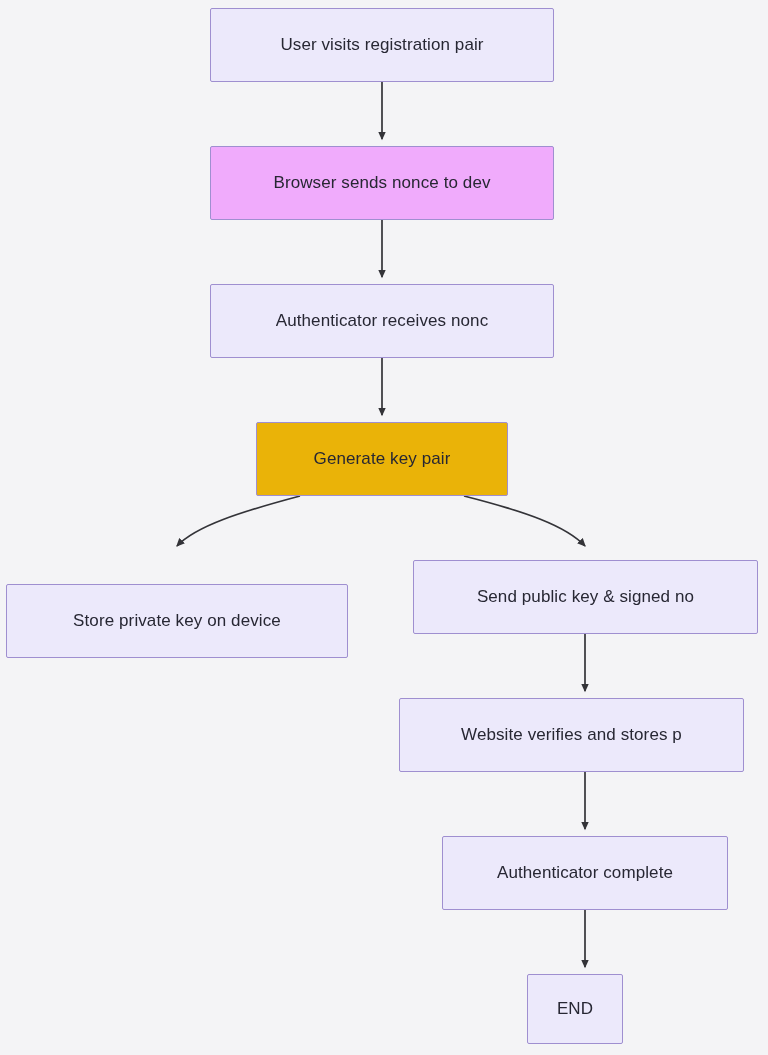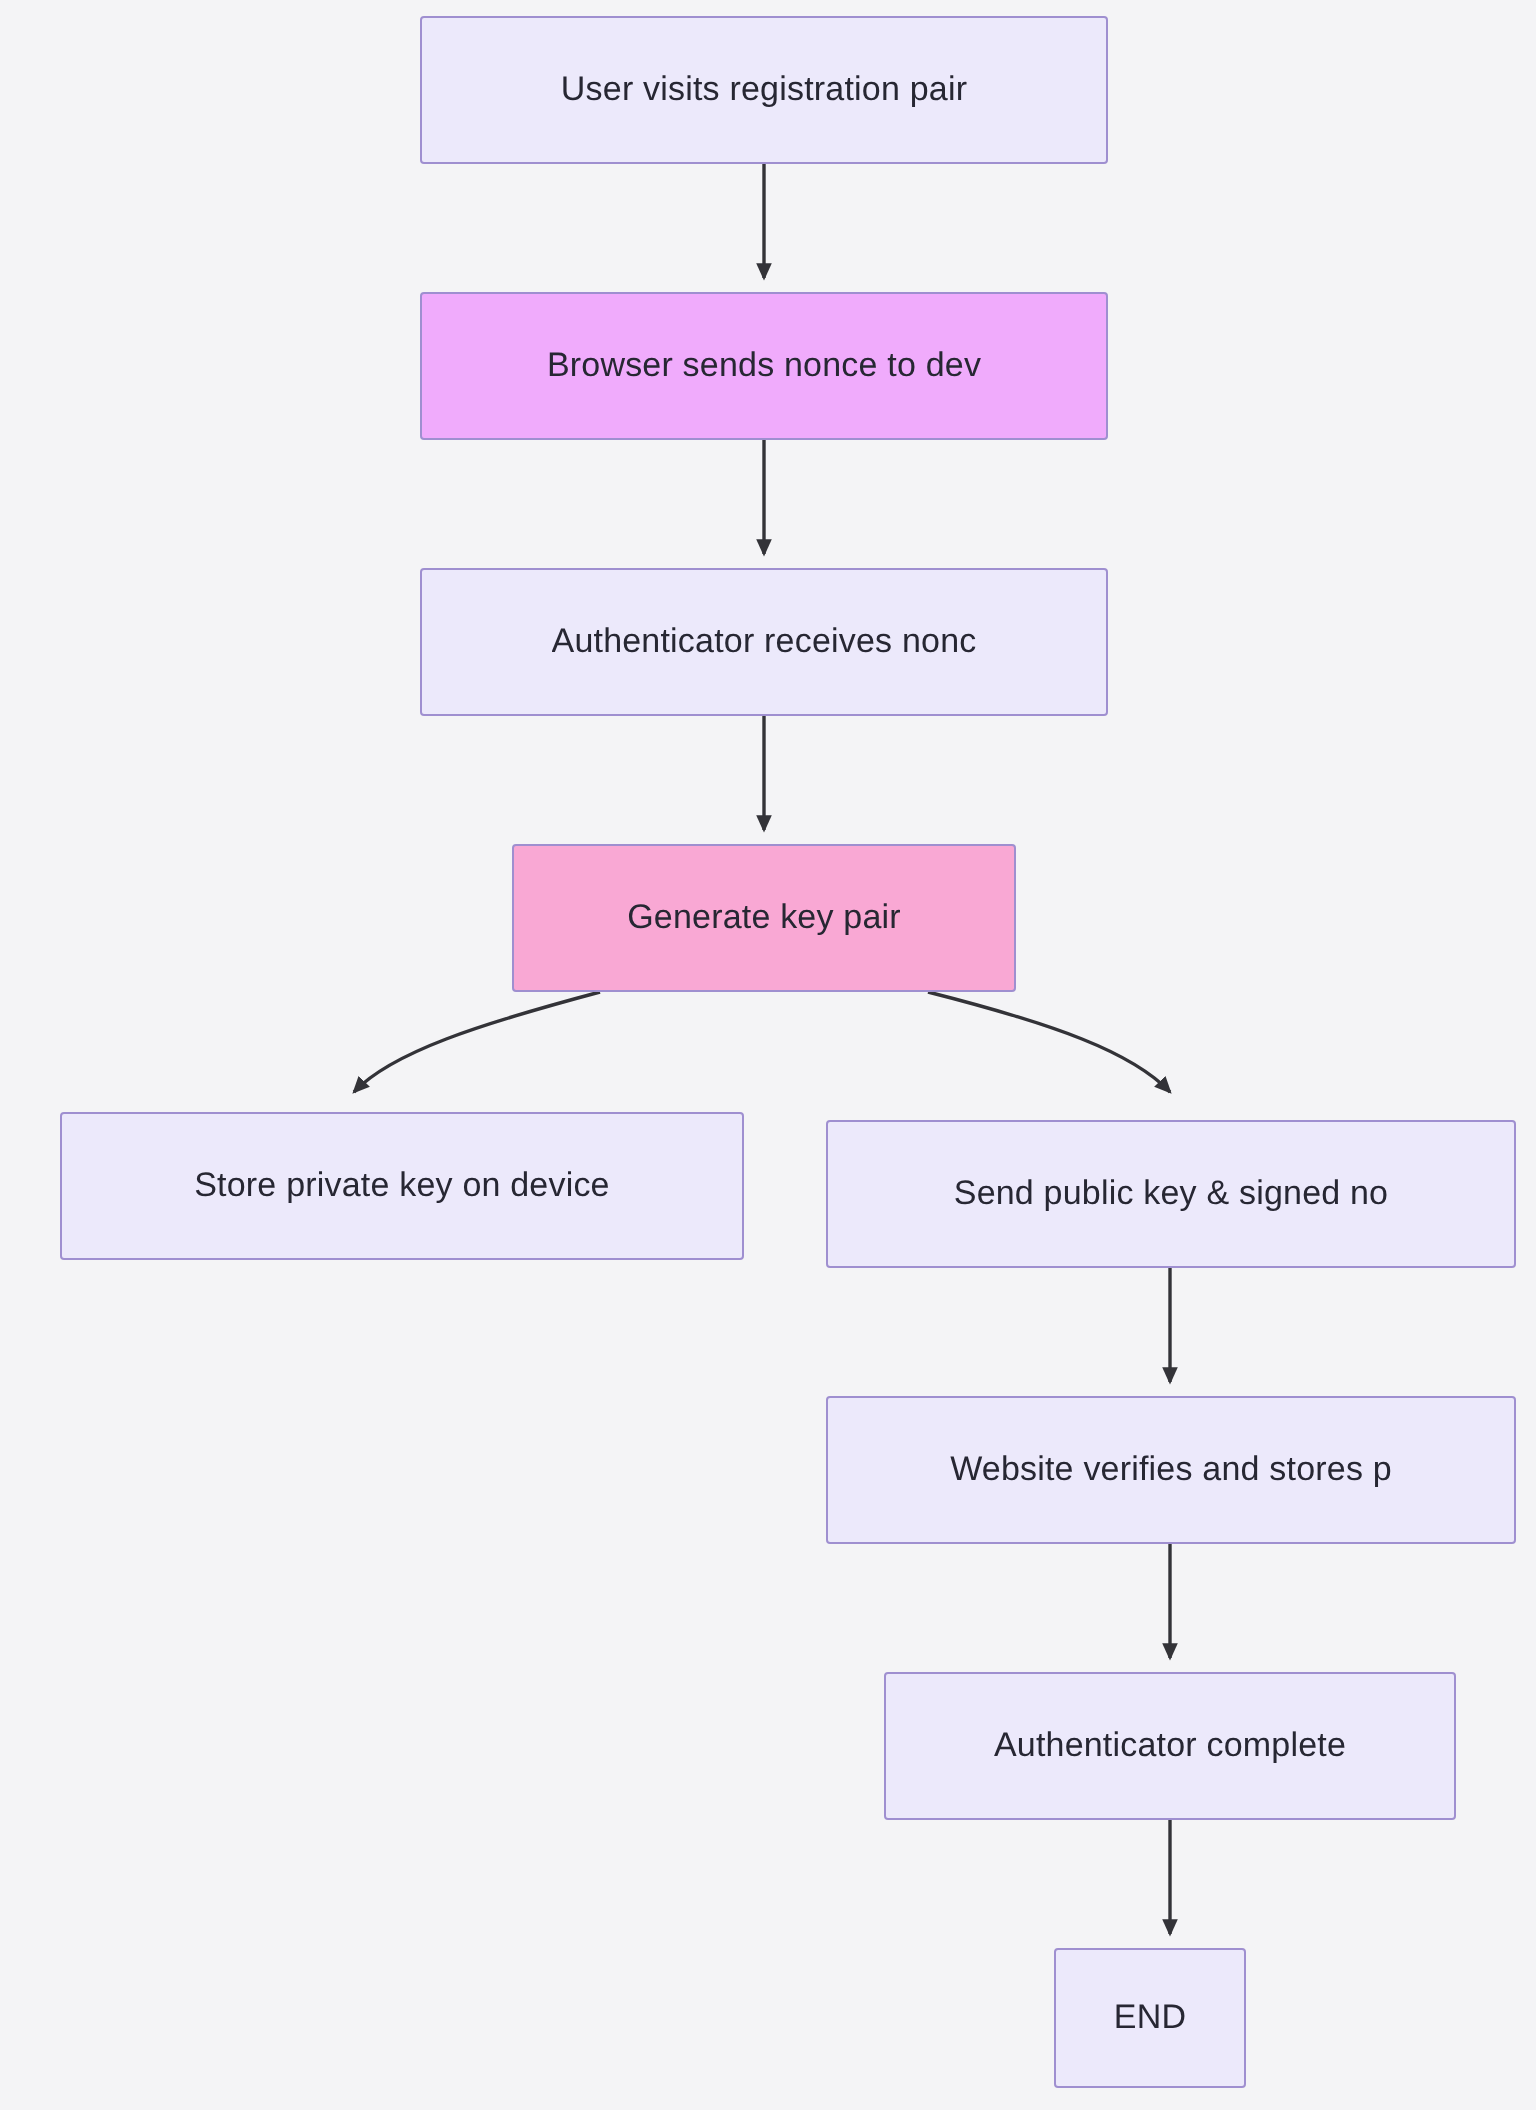--- a/index.html
+++ b/index.html
@@ -75,30 +75,30 @@
   <div id="node-group">
       <div class="node" style="left: 210px; top: 8px; width: 344px; height: 74px; background: rgb(236, 233, 251); border-color: rgb(159, 143, 208);">
         <div class="node-label" style="color: rgb(39, 39, 51);">User visits registration pair</div>
       </div>
       <div class="node" style="left: 210px; top: 146px; width: 344px; height: 74px; background: #f0abfc; border-color: rgb(159, 143, 208);">
         <div class="node-label" style="color: rgb(39, 39, 51);">Browser sends nonce to dev</div>
       </div>
       <div class="node" style="left: 210px; top: 284px; width: 344px; height: 74px; background: rgb(236, 233, 251); border-color: rgb(159, 143, 208);">
         <div class="node-label" style="color: rgb(39, 39, 51);">Authenticator receives nonc</div>
       </div>
-      <div class="node" style="left: 256px; top: 422px; width: 252px; height: 74px; background: #f9a8d4; border-color: rgb(159, 143, 208);">
+      <div class="node" style="left: 256px; top: 422px; width: 252px; height: 74px; background: #eab308; border-color: rgb(159, 143, 208);">
         <div class="node-label" style="color: rgb(39, 39, 51);">Generate key pair</div>
       </div>
-      <div class="node" style="left: 6px; top: 556px; width: 342px; height: 74px; background: rgb(236, 233, 251); border-color: rgb(159, 143, 208); margin-left: 24px;">
+      <div class="node" style="left: 6px; top: 584px; width: 342px; height: 74px; background: rgb(236, 233, 251); border-color: rgb(159, 143, 208);">
         <div class="node-label" style="color: rgb(39, 39, 51);">Store private key on device</div>
       </div>
       <div class="node" style="left: 413px; top: 560px; width: 345px; height: 74px; background: rgb(236, 233, 251); border-color: rgb(159, 143, 208);">
         <div class="node-label" style="color: rgb(39, 39, 51);">Send public key &amp; signed no</div>
       </div>
-      <div class="node" style="left: 413px; top: 698px; width: 345px; height: 74px; background: rgb(236, 233, 251); border-color: rgb(159, 143, 208);">
+      <div class="node" style="left: 399px; top: 698px; width: 345px; height: 74px; background: rgb(236, 233, 251); border-color: rgb(159, 143, 208);">
         <div class="node-label" style="color: rgb(39, 39, 51);">Website verifies and stores p</div>
       </div>
       <div class="node" style="left: 442px; top: 836px; width: 286px; height: 74px; background: rgb(236, 233, 251); border-color: rgb(159, 143, 208);">
         <div class="node-label" style="color: rgb(39, 39, 51);">Authenticator complete</div>
       </div>
       <div class="node" style="left: 527px; top: 974px; width: 96px; height: 70px; background: rgb(236, 233, 251); border-color: rgb(159, 143, 208);">
         <div class="node-label" style="color: rgb(39, 39, 51);">END</div>
       </div>
     </div>
 

